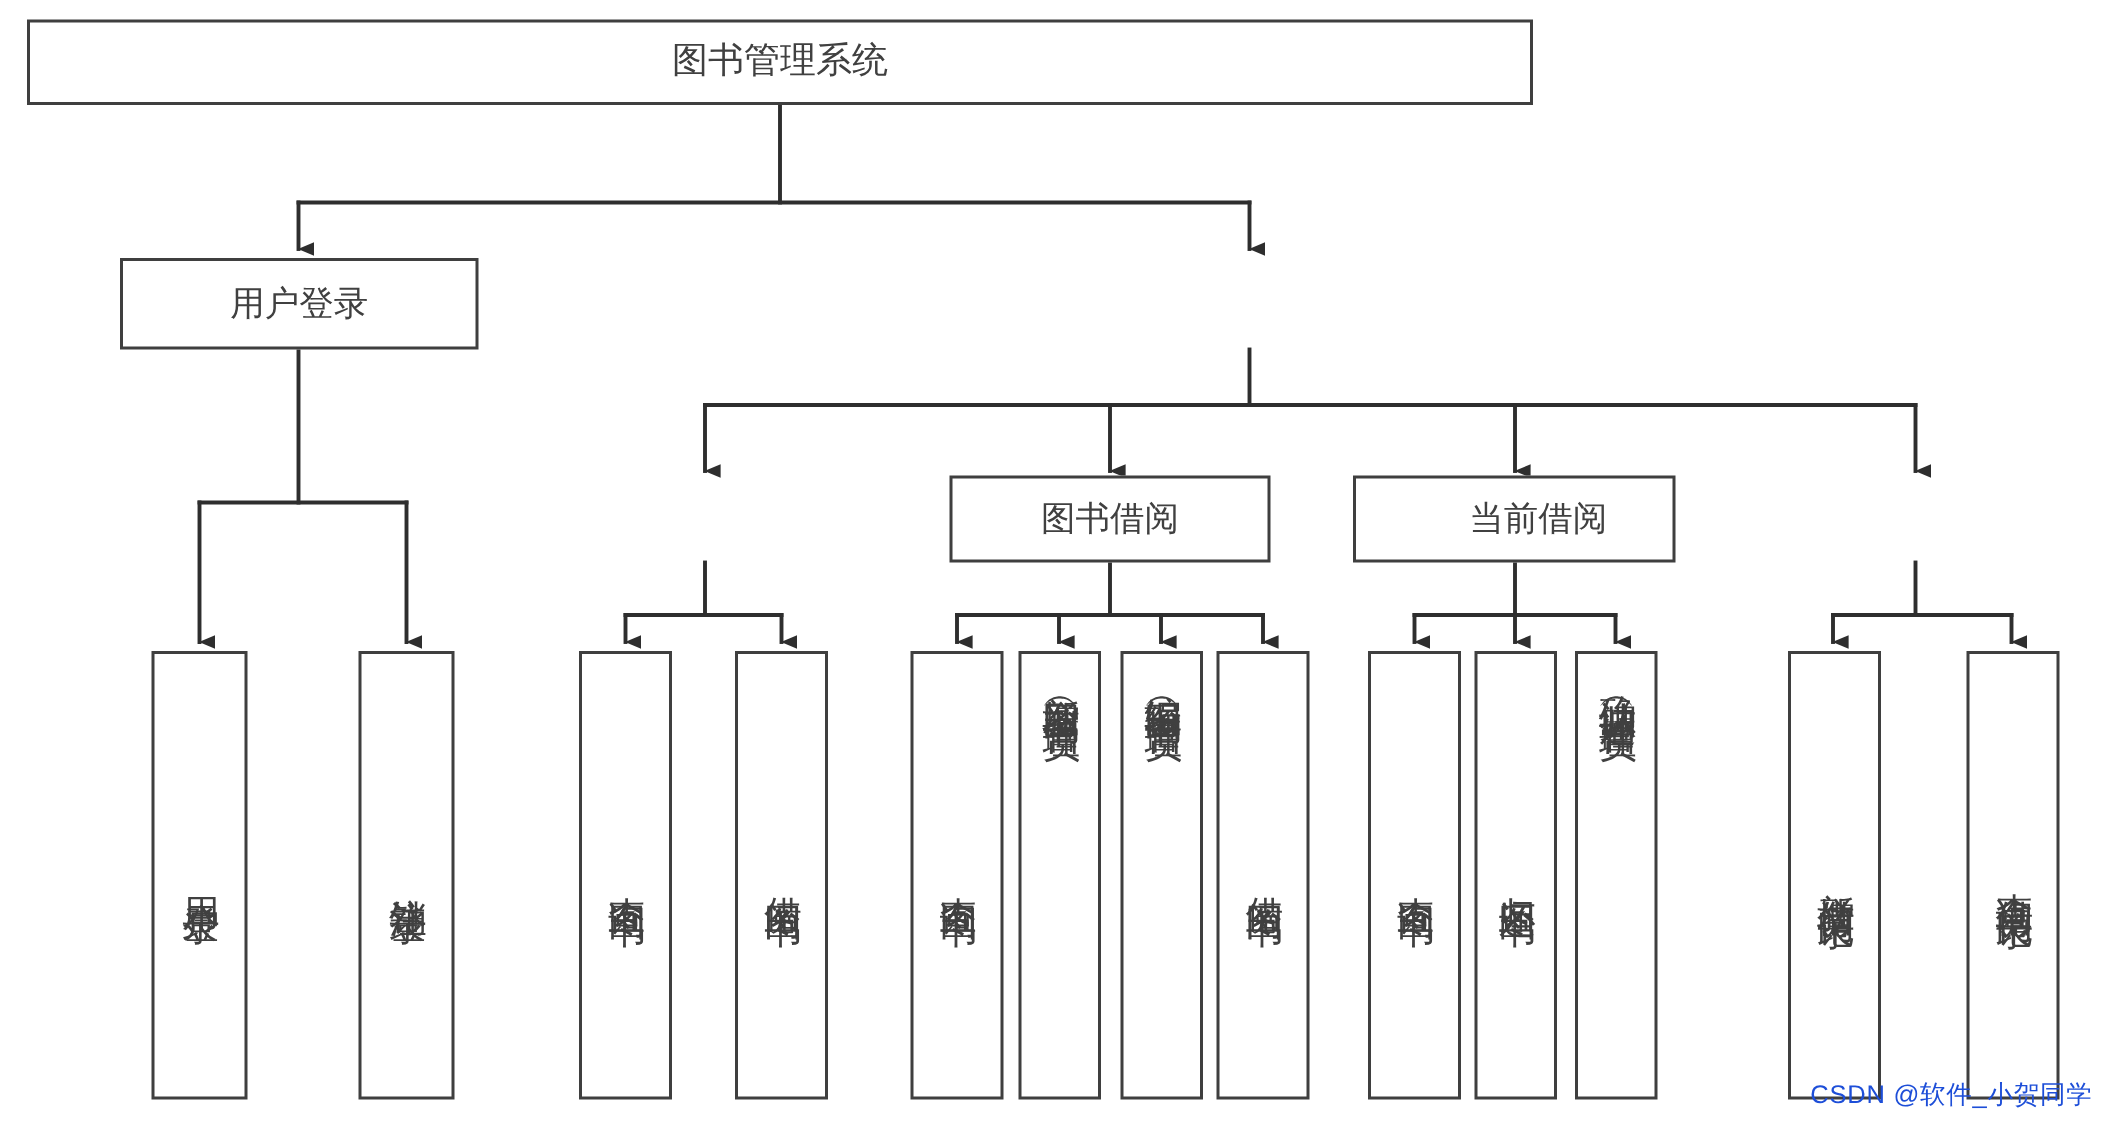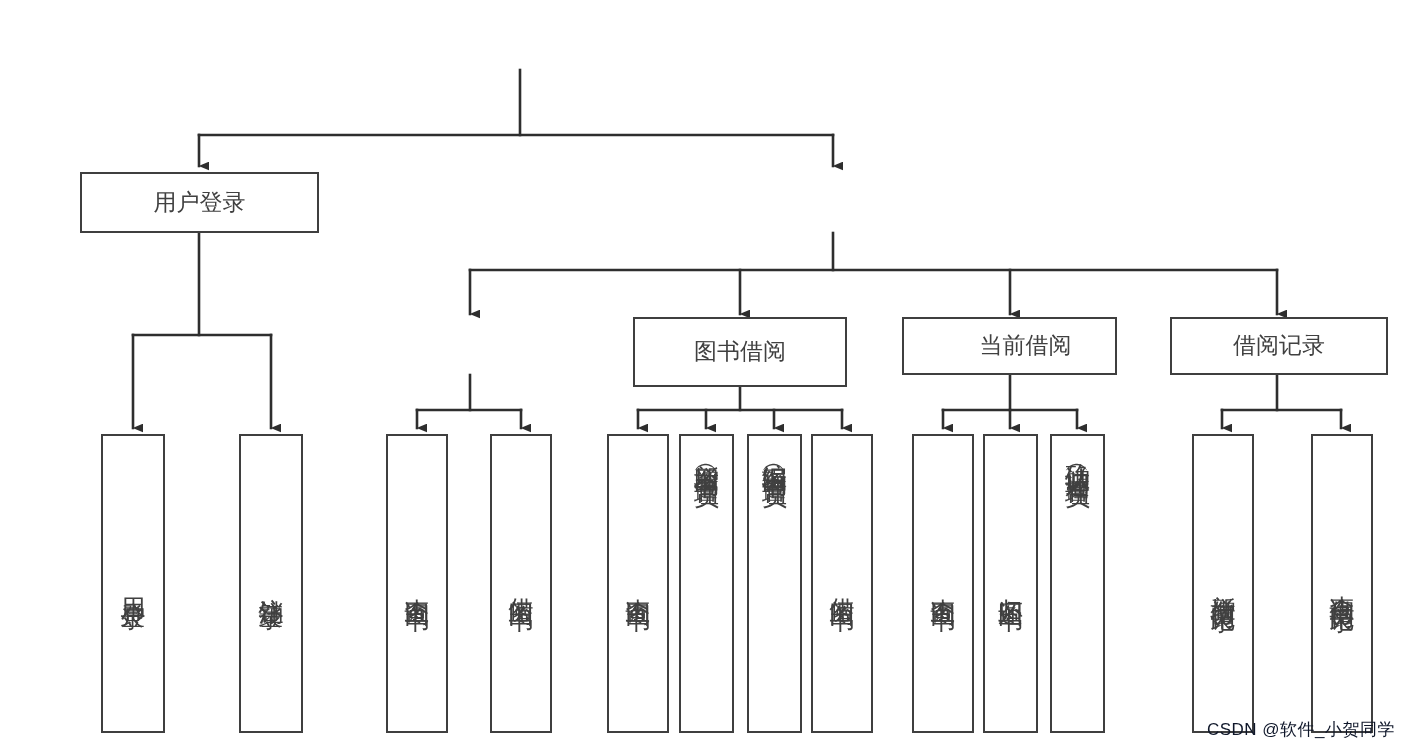--- a/index.html
+++ b/index.html
@@ -65,21 +65,21 @@
   }
   .node.leaf.centered {
     align-items: center;
     padding-top: 0;
   }
   #watermark {
     position: absolute;
     right: 10px;
     bottom: 6px;
     font-size: 17px;
-    color: #0f172a;
+    color: #1d4ed8;
     z-index: 5;
     white-space: nowrap;
     letter-spacing: 0.5px;
   }
 </style>
 </head>
 <body>
 
 <div id="diagram-root">
 
@@ -126,38 +126,38 @@
       <path d="M1010,410 L1010,428" marker-end="url(#arrowhead)"></path>
       <path d="M1077,410 L1077,428" marker-end="url(#arrowhead)"></path>
 
       <path d="M1277,375 L1277,410"></path>
       <path d="M1222,410 L1341,410"></path>
       <path d="M1222,410 L1222,428" marker-end="url(#arrowhead)"></path>
       <path d="M1341,410 L1341,428" marker-end="url(#arrowhead)"></path>
     </g>
   </svg>
 
+  <div class="node root horiz" style="left:18px; top:13px; width:1004px; height:57px;">
+    <span class="node-label">图书管理系统</span>
+  </div>
 
   <div class="node horiz" style="left:80px; top:172px; width:239px; height:61px;">
     <span class="node-label">用户登录</span>
   </div>
 
 
 
-  <div class="node horiz" style="left:633px; top:317px; width:214px; height:70px;">
+  <div class="node horiz" style="left:633px; top:317px; width:214px; height:58px;">
     <span class="node-label">图书借阅</span>
   </div>
 
   <div class="node horiz" style="left:902px; top:317px; width:215px; height:58px;padding-left:32px;">
     <span class="node-label">当前借阅</span>
   </div>
 
-  <div class="node horiz" style="left:1170px; top:317px; width:218px; height:58px;">
-    <span class="node-label">借阅记录</span>
-  </div>
 
   <div class="node leaf centered" style="left:101px; top:434px; width:64px; height:299px;">
     <span class="node-label">用户登录</span>
   </div>
 
   <div class="node leaf centered" style="left:239px; top:434px; width:64px; height:299px;">
     <span class="node-label">注销登录</span>
   </div>
 
   <div class="node leaf centered" style="left:386px; top:434px; width:62px; height:299px;">

